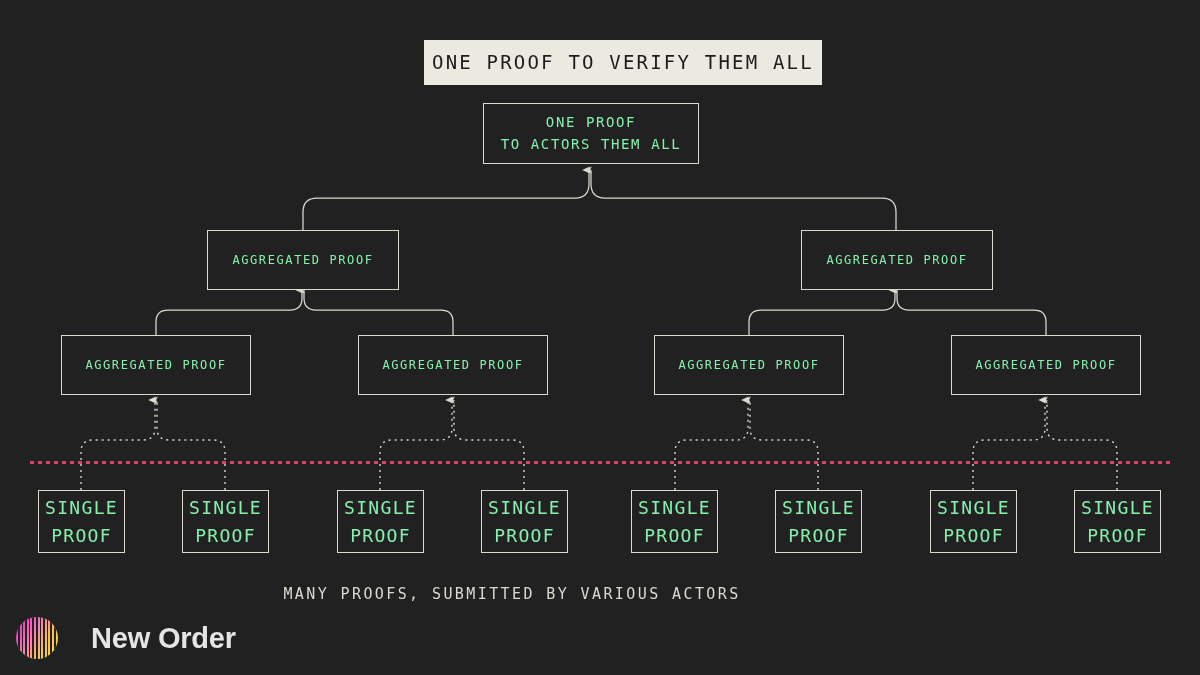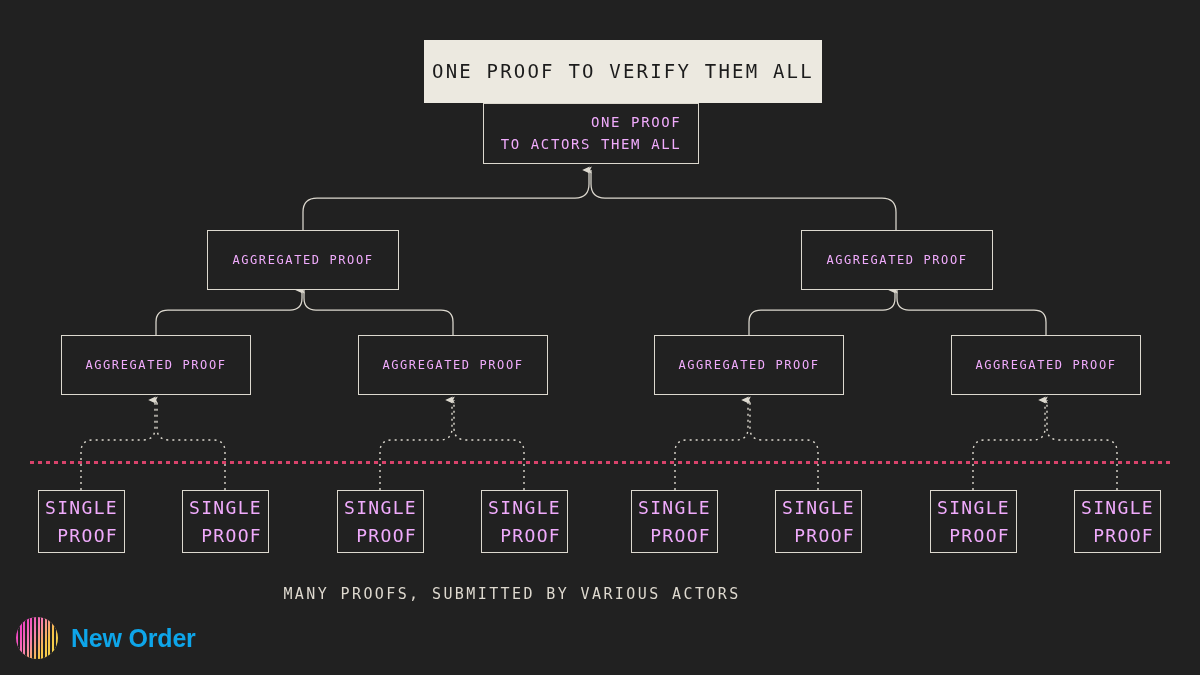--- a/index.html
+++ b/index.html
@@ -16,21 +16,21 @@
     font-family: "DejaVu Sans Mono", "Liberation Mono", monospace;
   }
 
   
   #title-banner {
     position: absolute;
     left: 424px;
     top: 40px;
     height: 31px;
     line-height: 31px;
-    padding: 16px 8px;
+    padding: 7px 8px;
     background: #ece9e0;
     color: #1c1c1c;
     font-size: 19px;
     letter-spacing: 2.2px;
     white-space: nowrap;
     font-family: "DejaVu Sans Mono", "Liberation Mono", monospace;
   }
 
   
   #connectors {
@@ -40,25 +40,25 @@
     width: 1200px;
     height: 675px;
   }
 
   
   .node {
     position: absolute;
     box-sizing: border-box;
     border: 1px solid #ddd9cf;
     background: #212121;
-    color: #f0abfc;
+    color: #86efac;
     display: flex;
     align-items: center;
     justify-content: center;
-    text-align: right;
+    text-align: center;
     font-family: "DejaVu Sans Mono", "Liberation Mono", monospace;
     letter-spacing: 1.6px;
     line-height: 1.55;
     white-space: pre;
   }
   .node.root {
     font-size: 14px;
   }
   .node.agg {
     font-size: 12px;
@@ -105,25 +105,26 @@
       repeating-linear-gradient(
         90deg,
         rgba(0,0,0,0) 0px,
         rgba(0,0,0,0) 2px,
         #212121 2px,
         #212121 3.6px
       ),
       linear-gradient(120deg, #e838c8 0%, #f24ec0 22%, #f97fb0 42%, #f7c24a 68%, #f5e04e 100%);
   }
   #brand-name {
-    color: #0ea5e9;
-    font-size: 25px;
+    color: #e5e5e5;
+    font-size: 29px;
     font-family: "Liberation Sans", sans-serif;
     font-weight: 600;
     letter-spacing: -0.2px;
+    margin-left: 20px;
   }
 </style>
 </head>
 <body>
 
 <div id="page">
 
   <div id="title-banner">ONE PROOF TO VERIFY THEM ALL</div>
 
   <svg id="connectors" viewBox="0 0 1200 675" xmlns="http://www.w3.org/2000/svg">

